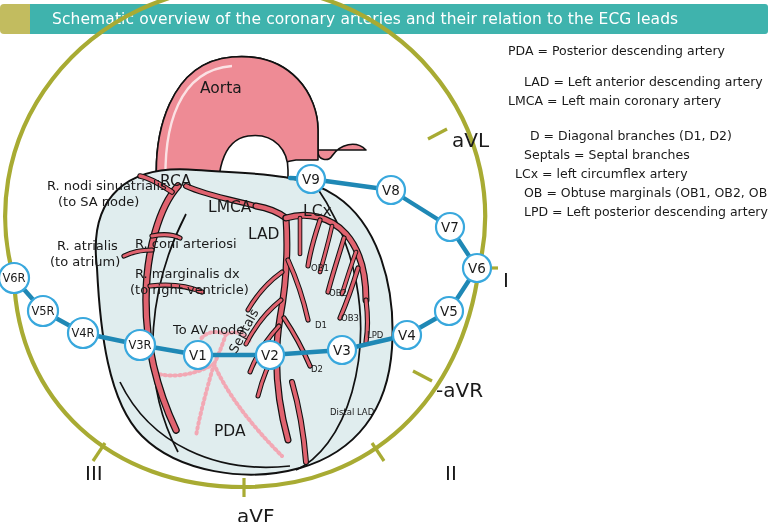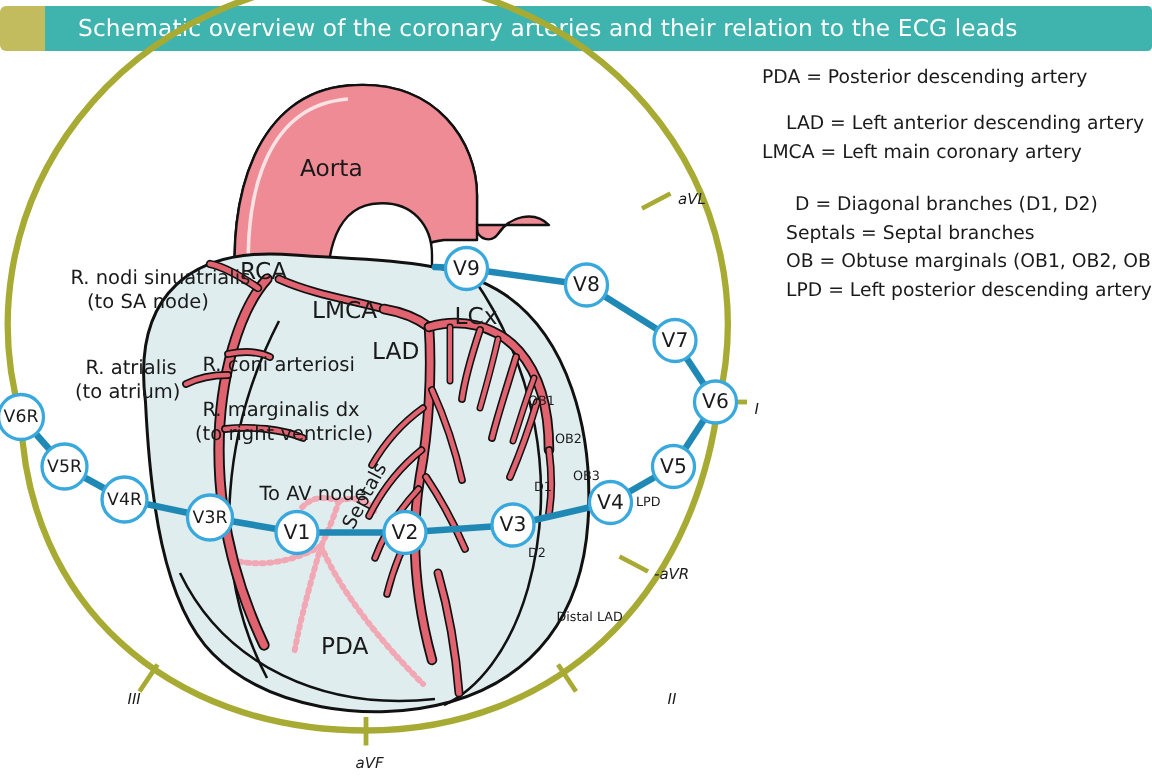--- a/index.html
+++ b/index.html
@@ -51,22 +51,22 @@
 
   
   .lbl {
     position: absolute;
     color: #1a1a1a;
     white-space: nowrap;
     line-height: 1.24;
   }
   .lbl.anat-big   { font-size: 15.5px; }
   .lbl.anat-med   { font-size: 13px; }
-  .lbl.anat-small { font-size: 8.5px; margin-left: 41px; }
-  .lbl.arcv       { font-size: 10px; font-style: italic; }
+  .lbl.anat-small { font-size: 8.5px; }
+  .lbl.arcv       { font-size: 20px; }
 
   #legend-block {
     position: absolute;
     left: 508px; top: 41px;
     width: 258px;
   }
   #legend-block .lrow {
     font-size: 12.5px;
     color: #1a1a1a;
     white-space: nowrap;
@@ -290,54 +290,55 @@
       </g>
       <g>
         <circle cx="14" cy="278" r="15" fill="#ffffff" stroke="#39a8dd" stroke-width="2.2"></circle>
         <text x="14" y="278.5" text-anchor="middle" dominant-baseline="middle" font-family="&quot;DejaVu Sans&quot;,&quot;Liberation Sans&quot;,sans-serif" font-size="11.5" fill="#1a1a1a">V6R</text>
       </g>
     </g>
 
 </svg>
 
 <div id="anatomy-layer">
-    <div class="lbl anat-big" style="left: 200px; top: 79px; margin-top: 24px;">Aorta</div>
+    <div class="lbl anat-big" style="left: 200px; top: 79px;">Aorta</div>
     <div class="lbl anat-big" style="left: 160px; top: 172px;">RCA</div>
     <div class="lbl anat-big" style="left: 208px; top: 198px;">LMCA</div>
     <div class="lbl anat-big" style="left: 248px; top: 225px;">LAD</div>
     <div class="lbl anat-big" style="left: 303px; top: 202px;">LCx</div>
     <div class="lbl anat-big" style="left: 214px; top: 422px;">PDA</div>
     <div class="lbl anat-med" style="left: 47px; top: 178px;">R. nodi sinuatrialis</div>
     <div class="lbl anat-med" style="left: 58px; top: 194px;">(to SA node)</div>
     <div class="lbl anat-med" style="left: 57px; top: 238px;">R. atrialis</div>
     <div class="lbl anat-med" style="left: 50px; top: 254px;">(to atrium)</div>
     <div class="lbl anat-med" style="left: 135px; top: 236px;">R. coni arteriosi</div>
     <div class="lbl anat-med" style="left: 135px; top: 266px;">R. marginalis dx</div>
     <div class="lbl anat-med" style="left: 130px; top: 282px;">(to right ventricle)</div>
     <div class="lbl anat-med" style="left: 173px; top: 322px;">To AV node</div>
     <div class="lbl anat-med rot-septals" style="left: 240px; top: 340px;">Septals</div>
     <div class="lbl anat-small" style="left: 311px; top: 263px;">OB1</div>
     <div class="lbl anat-small" style="left: 329px; top: 288px;">OB2</div>
     <div class="lbl anat-small" style="left: 341px; top: 313px;">OB3</div>
     <div class="lbl anat-small" style="left: 315px; top: 320px;">D1</div>
     <div class="lbl anat-small" style="left: 311px; top: 364px;">D2</div>
-    <div class="lbl anat-small" style="left: 363px; top: 330px; padding-left: 20px;">LPD</div>
+    <div class="lbl anat-small" style="left: 347px; top: 330px; padding-left: 20px;">LPD</div>
     <div class="lbl anat-small" style="left: 330px; top: 407px;">Distal LAD</div>
   </div>
 <div id="limb-layer">
     <div class="lbl arcv" style="left: 452px; top: 128px;">aVL</div>
     <div class="lbl arcv" style="left: 503px; top: 268px;">I</div>
     <div class="lbl arcv" style="left: 436px; top: 378px;">-aVR</div>
     <div class="lbl arcv" style="left: 398px; top: 461px; margin-left: 47px;">II</div>
     <div class="lbl arcv" style="left: 85px; top: 461px;">III</div>
     <div class="lbl arcv" style="left: 237px; top: 504px;">aVF</div>
   </div>
 
 <div id="legend-block">
     <div class="lrow ">PDA = Posterior descending artery</div>
     <div class="gap"></div>
     <div class="lrow ind1">LAD = Left anterior descending artery</div>
     <div class="lrow ">LMCA = Left main coronary artery</div>
     <div class="lrow ind3">D = Diagonal branches (D1, D2)</div>
     <div class="lrow ind1">Septals = Septal branches</div>
+    <div class="lrow ind2">LCx = left circumflex artery</div>
     <div class="lrow ind1">OB = Obtuse marginals (OB1, OB2, OB3)</div>
     <div class="lrow ind1">LPD = Left posterior descending artery</div>
   </div>
 
 </body></html>

